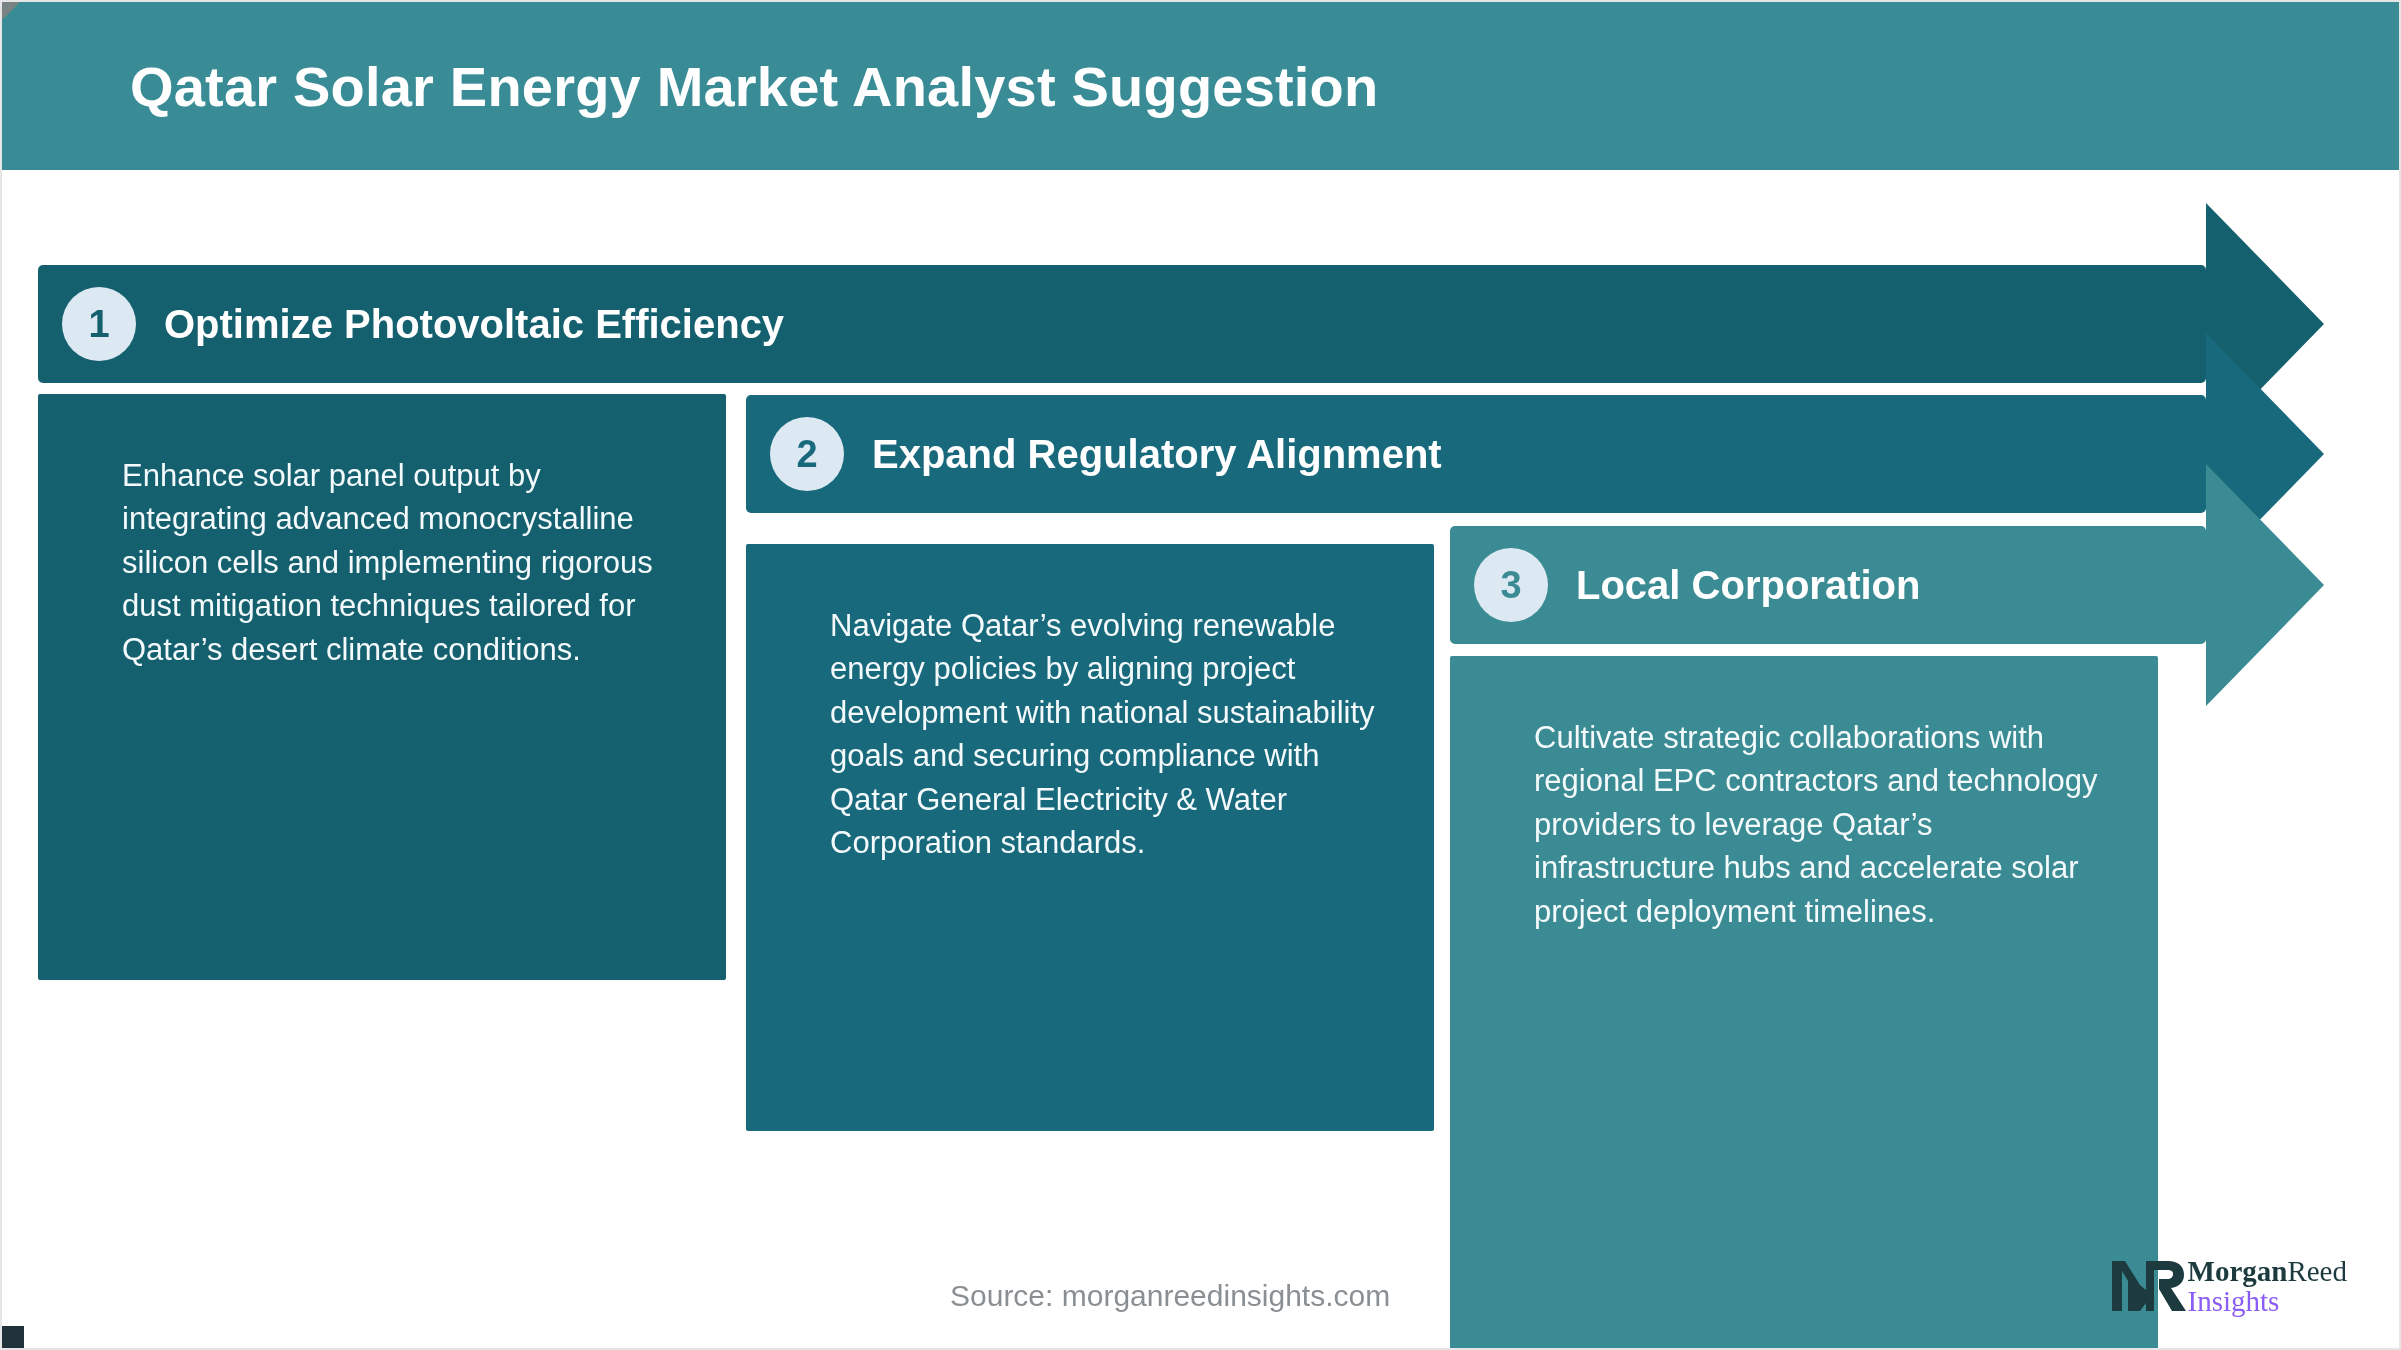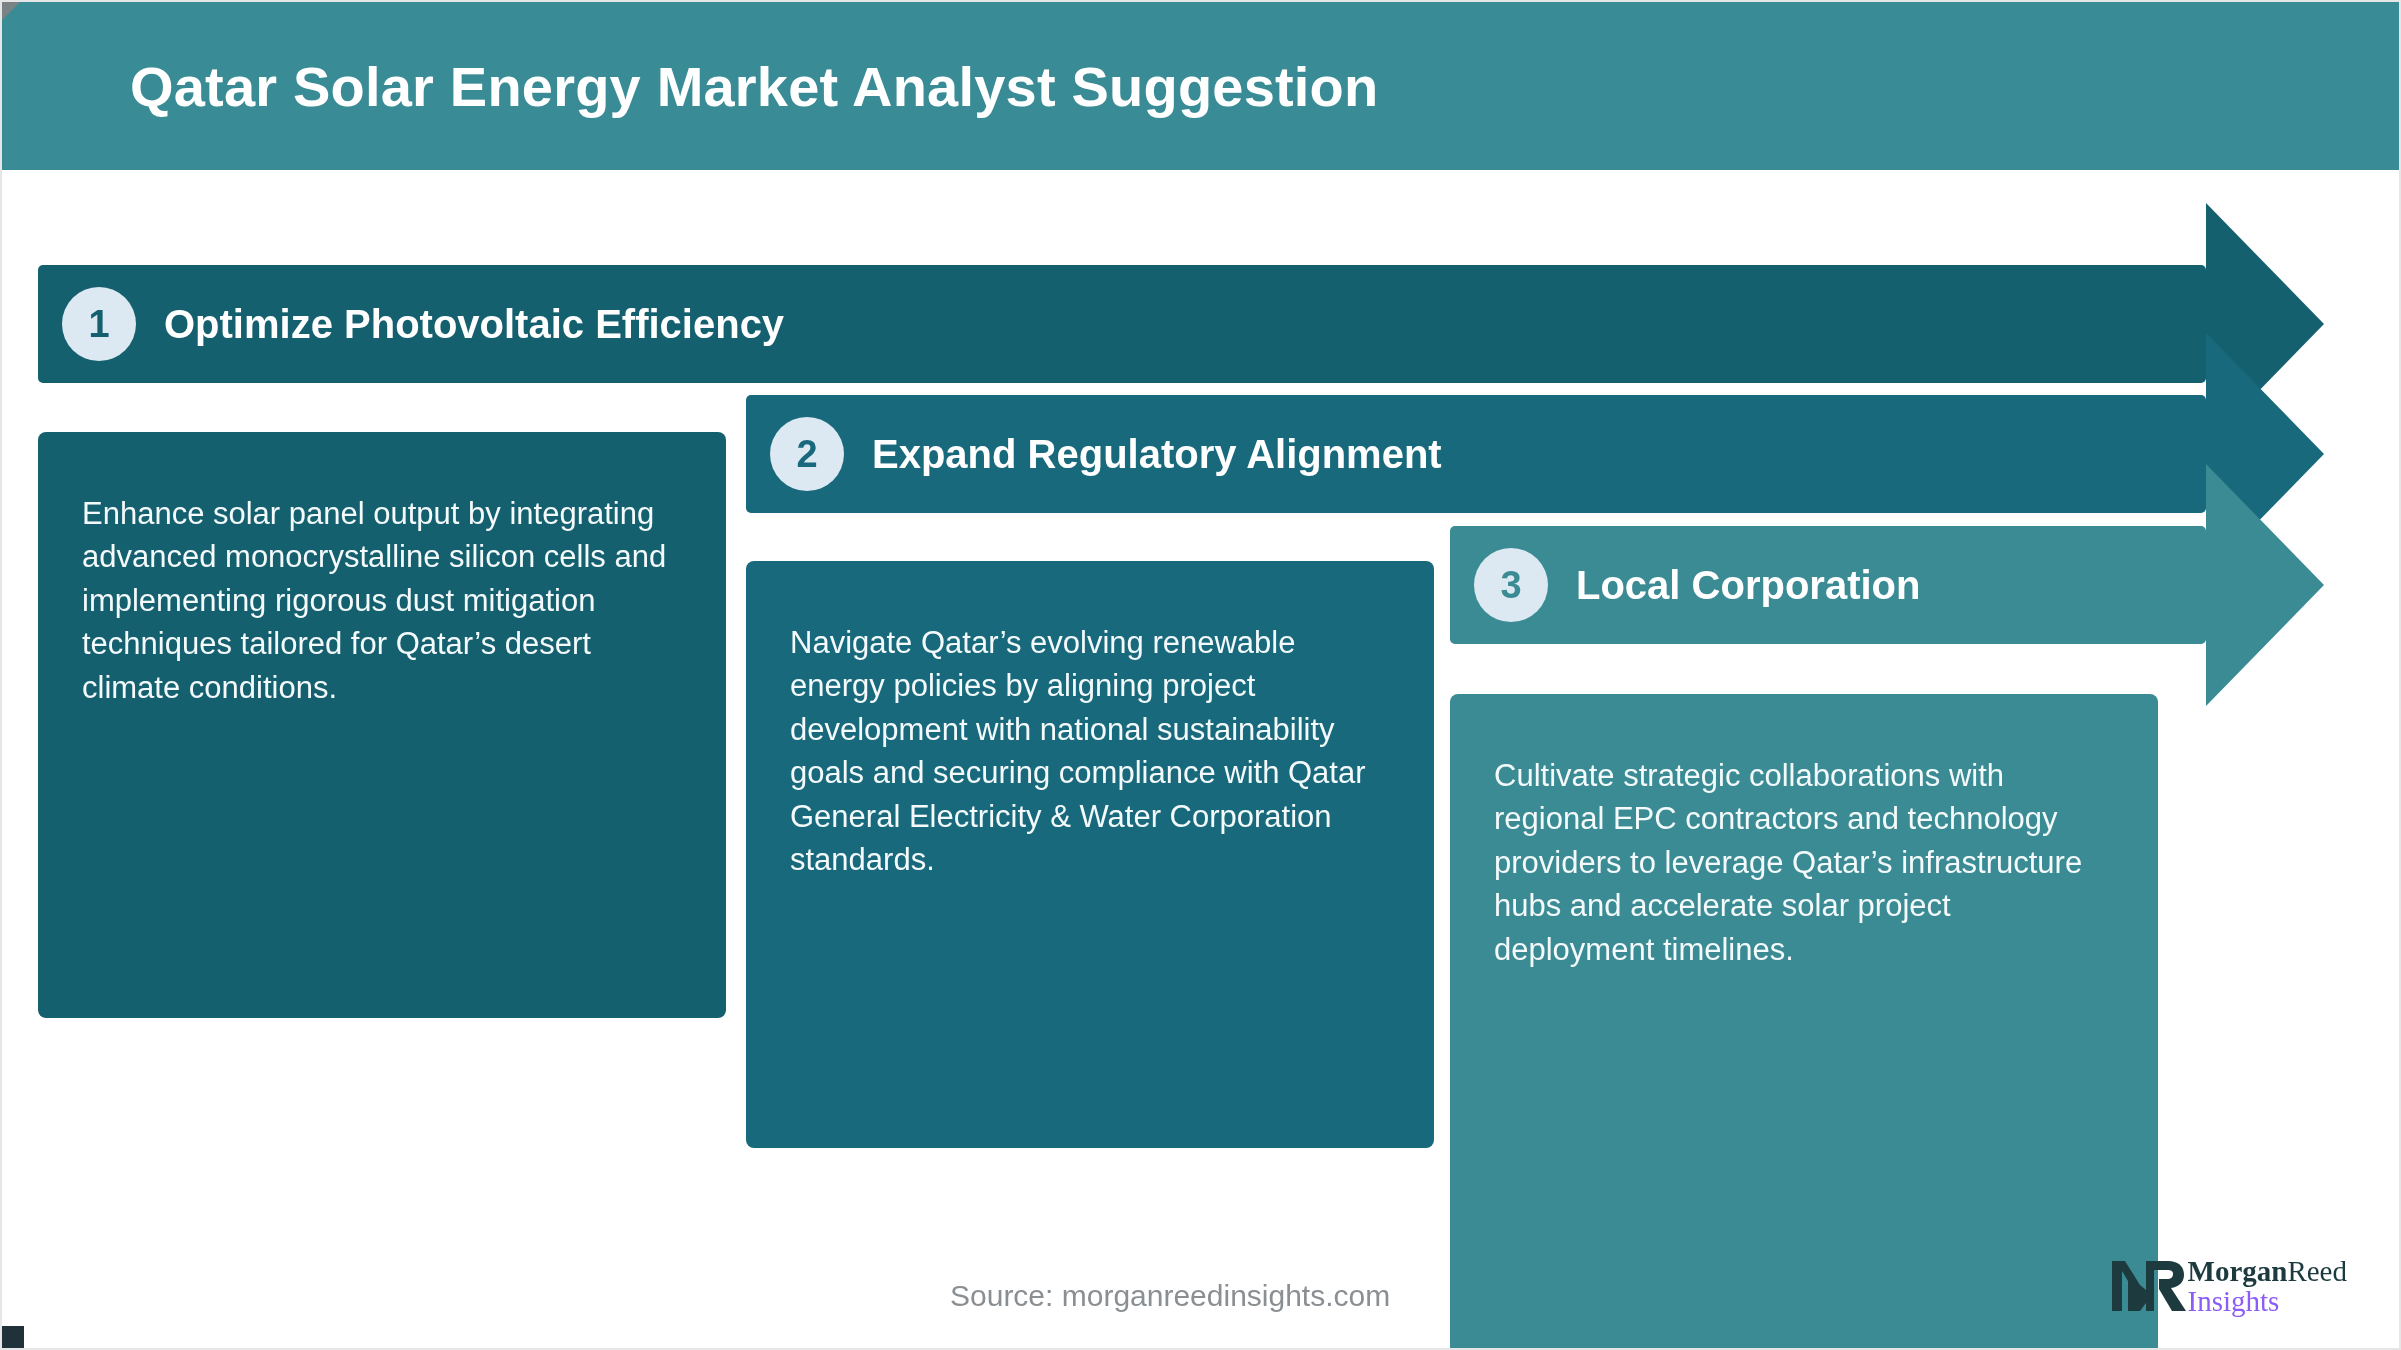--- a/index.html
+++ b/index.html
@@ -112,31 +112,30 @@
   
   #band3 { left:1448px; top:524px; }
   #band3 .band-bar  { width:756px; background:#3a8b93; }
   #band3 .band-head { left:756px; border-left:118px solid #3a8b93; }
   #band3 .badge     { color:#3a8b93; }
   #band3 .band-inner{ width:756px; }
 
   
   .card {
     position:absolute;
-    border-radius:8px;
-    padding:60px 44px 0 44px;
-    margin-top:38px;
+    border-radius:2px;
+    padding:60px 44px 0 84px;
   }
   .card p {
     color:#f4fafb;
     font-size:31px;
     line-height:1.40;
   }
   #card1 { left:36px;   top:392px; width:688px;  height:586px; background:#15606f; }
-  #card2 { left:744px;  top:521px; width:688px;  height:587px; background:#18697c; }
+  #card2 { left:744px;  top:542px; width:688px;  height:587px; background:#18697c; }
   #card3 { left:1448px; top:654px; width:708px;  height:724px; background:#3a8b93; }
 
   
   .source {
     position:absolute;
     left:948px; top:1277px;
     color:#8a8f93;
     font-size:30px;
     white-space:nowrap;
   }

